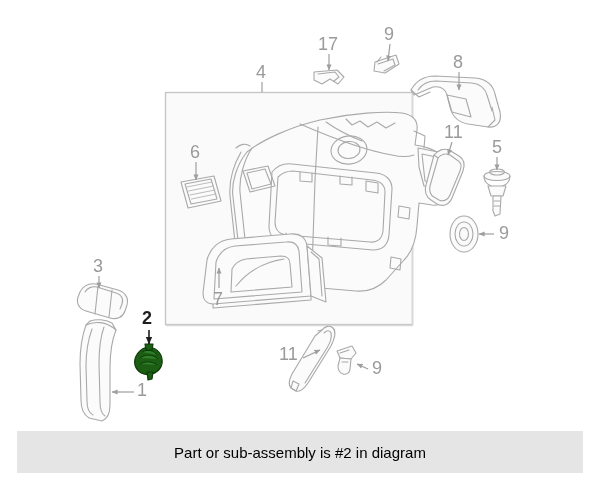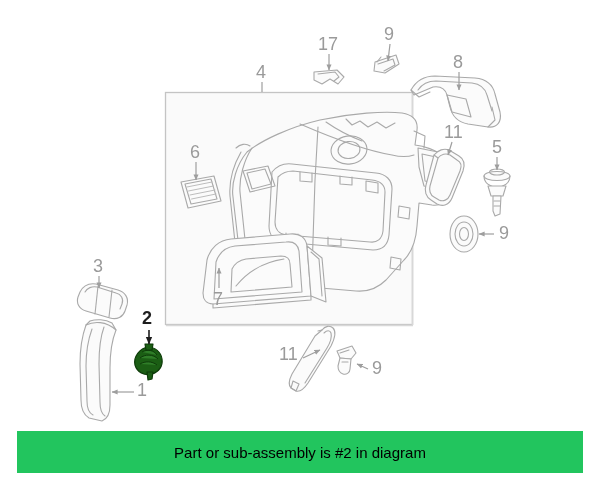--- a/index.html
+++ b/index.html
@@ -47,21 +47,21 @@
     font-weight: 700;
   }
 
   
   #notice-banner {
     position: absolute;
     left: 17px;
     top: 431px;
     width: 566px;
     height: 42px;
-    background: #22c55e;
+    background: #e5e5e5;
     box-sizing: border-box;
     display: flex;
     flex-direction: column;
     align-items: center;
     justify-content: center;
     color: #000000;
     font-family: "Liberation Sans", sans-serif;
     font-size: 15px;
     line-height: 19px;
     text-align: center;

